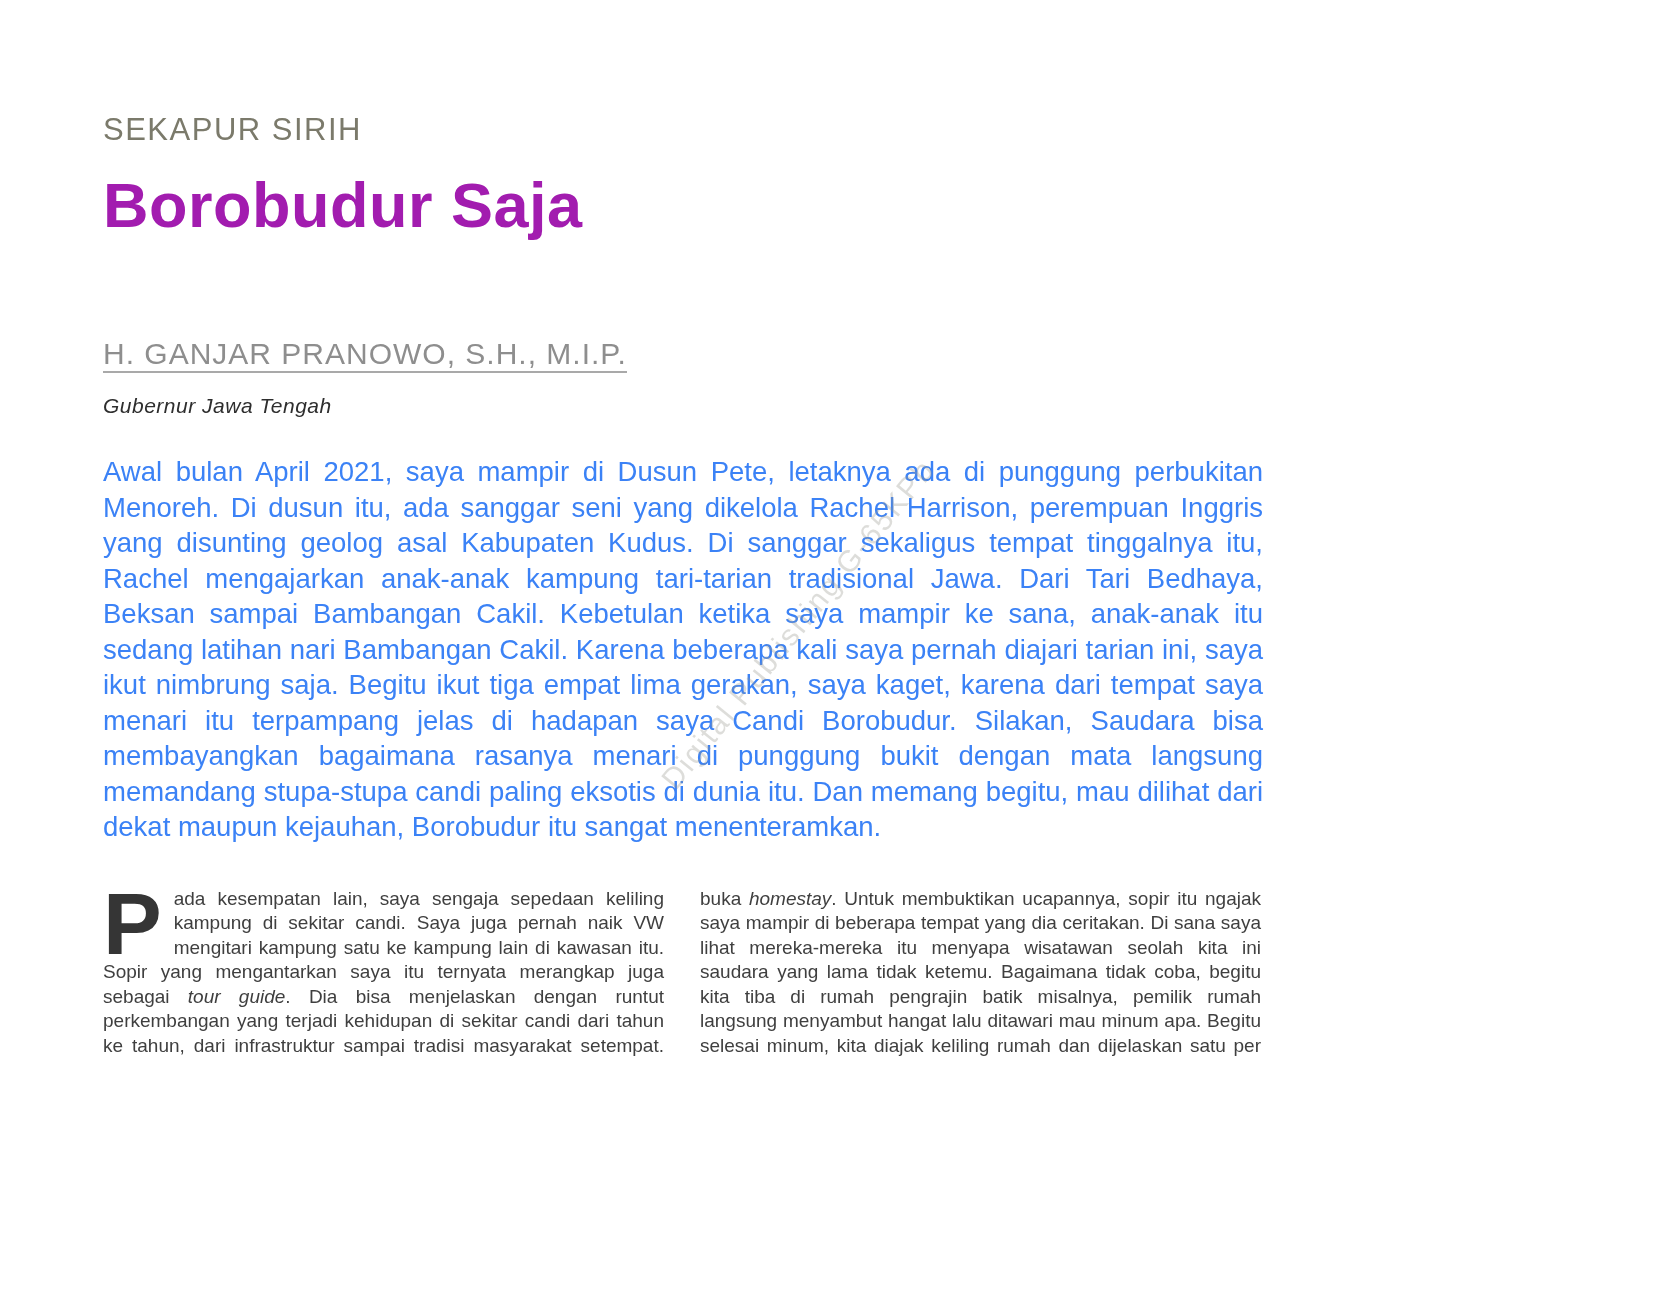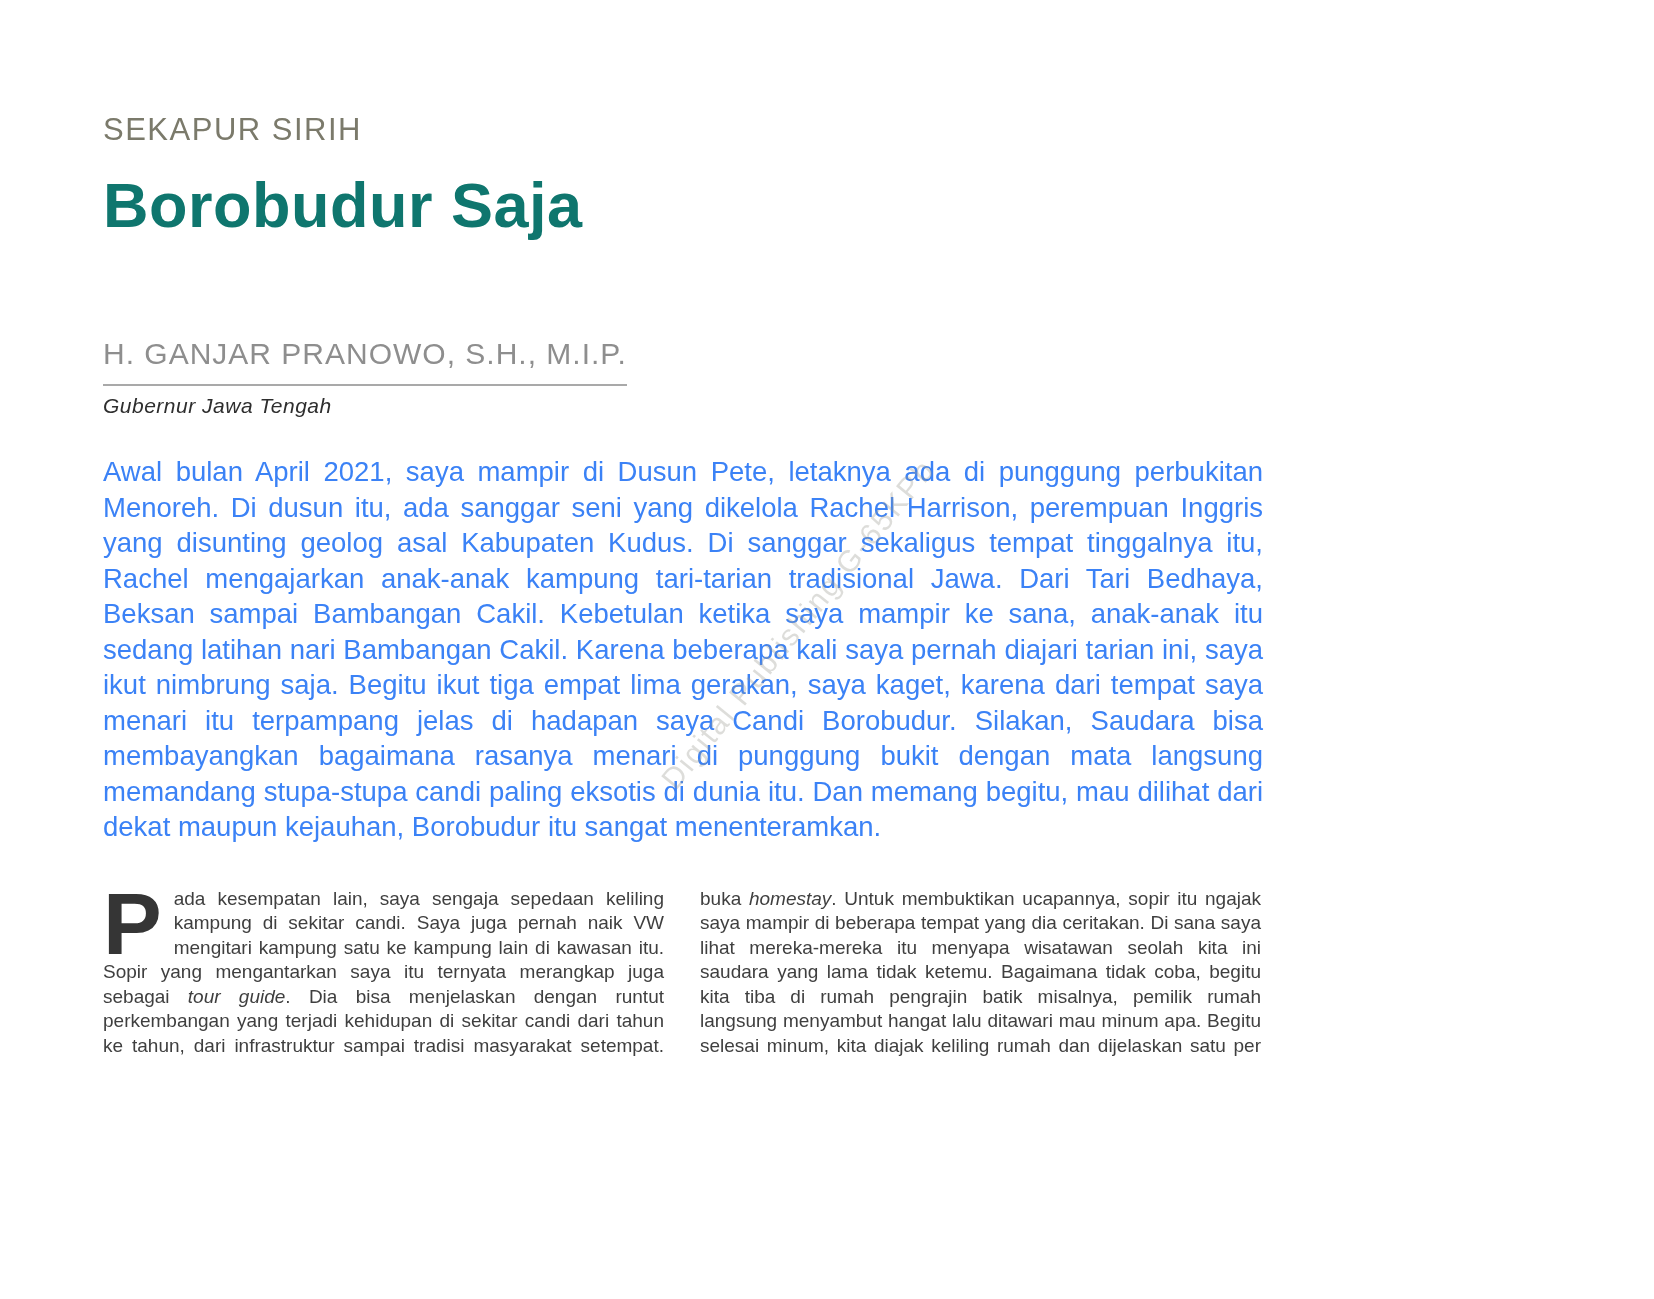--- a/index.html
+++ b/index.html
@@ -21,35 +21,34 @@
     font-size: 31px;
     color: #7b7a6b;
     letter-spacing: 1.5px;
     font-weight: 400;
   }
   .title {
     margin-top: 26px;
     font-size: 63px;
     line-height: 1;
     font-weight: 700;
-    color: #0f766e;
+    color: #a21caf;
     letter-spacing: 0.5px;
   }
   .author {
     margin-top: 58px;
     display: inline-block;
     font-size: 30px;
     font-weight: 300;
     color: #8e8e8e;
     letter-spacing: 1px;
-    padding-bottom: 13px;
     border-bottom: 2px solid #a9a9a9;
   }
   .role {
-    margin-top: 8px;
+    margin-top: 21px;
     font-size: 21px;
     font-style: italic;
     color: #2e2e2e;
     letter-spacing: 0.5px;
   }
   .intro {
     margin-top: 36px;
     width: 1160px;
     font-size: 27.5px;
     line-height: 35.5px;

